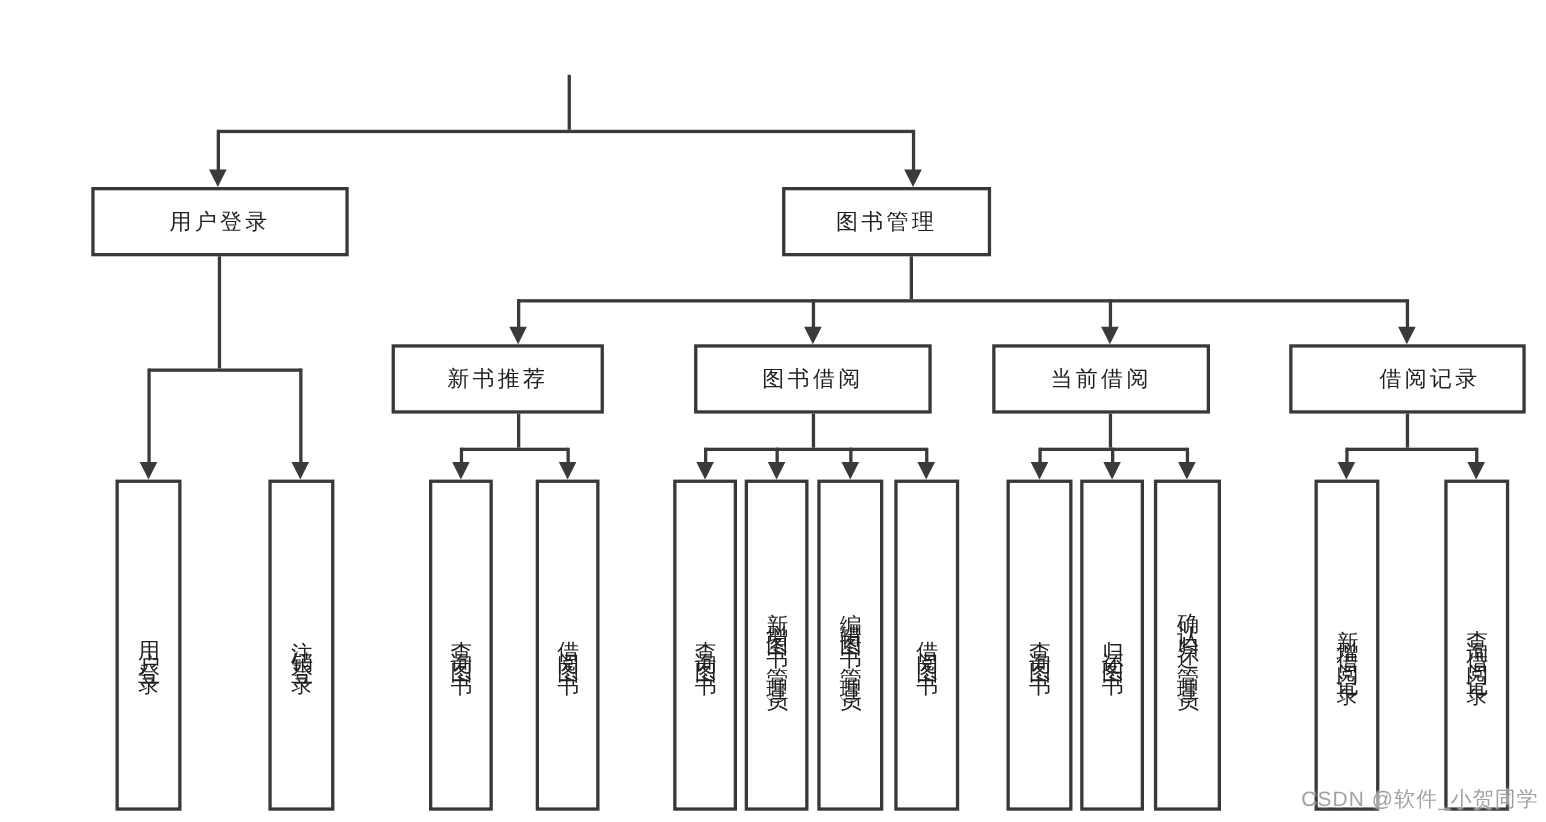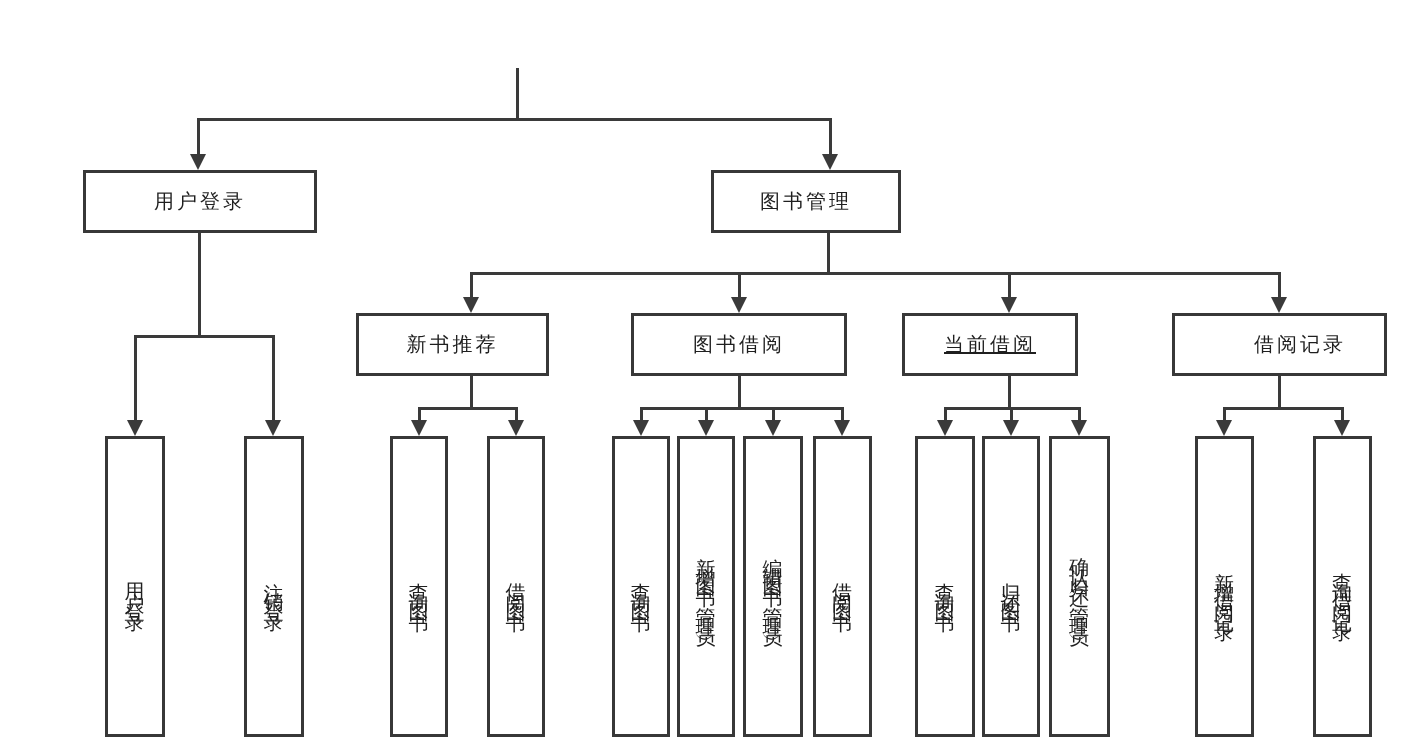--- a/index.html
+++ b/index.html
@@ -74,21 +74,21 @@
   </div>
 
   <div class="node hz" style="left:356px; top:313px; width:193px; height:63px;">
     <span>新书推荐</span>
   </div>
 
   <div class="node hz" style="left:631px; top:313px; width:216px; height:63px;text-align:center;">
     <span>图书借阅</span>
   </div>
 
-  <div class="node hz" style="left:902px; top:313px; width:176px; height:63px;text-decoration:underline;">
+  <div class="node hz" style="left:902px; top:313px; width:198px; height:63px;">
     <span>当前借阅</span>
   </div>
 
   <div class="node hz" style="left:1172px; top:313px; width:215px; height:63px;padding-left:41px;">
     <span>借阅记录</span>
   </div>
 
   <div class="node leaf" style="left:105px; top:436px; width:60px; height:301px;">
     <span>用户登录</span>
   </div>
@@ -185,14 +185,15 @@
   <div class="line vl" style="left:1078px; top:407px; height:15px;"></div>
   <div class="ah" style="left:1071px; top:420px;"></div>
 
   <div class="line vl" style="left:1278px; top:376px; height:31px;"></div>
   <div class="line hl" style="left:1224px; top:407px; width:118px;"></div>
   <div class="line vl" style="left:1223px; top:407px; height:15px;"></div>
   <div class="ah" style="left:1216px; top:420px;"></div>
   <div class="line vl" style="left:1341px; top:407px; height:15px;"></div>
   <div class="ah" style="left:1334px; top:420px;"></div>
 
+  <div class="watermark">CSDN @软件_小贺同学</div>
 
 </div>
 
 </body></html>

